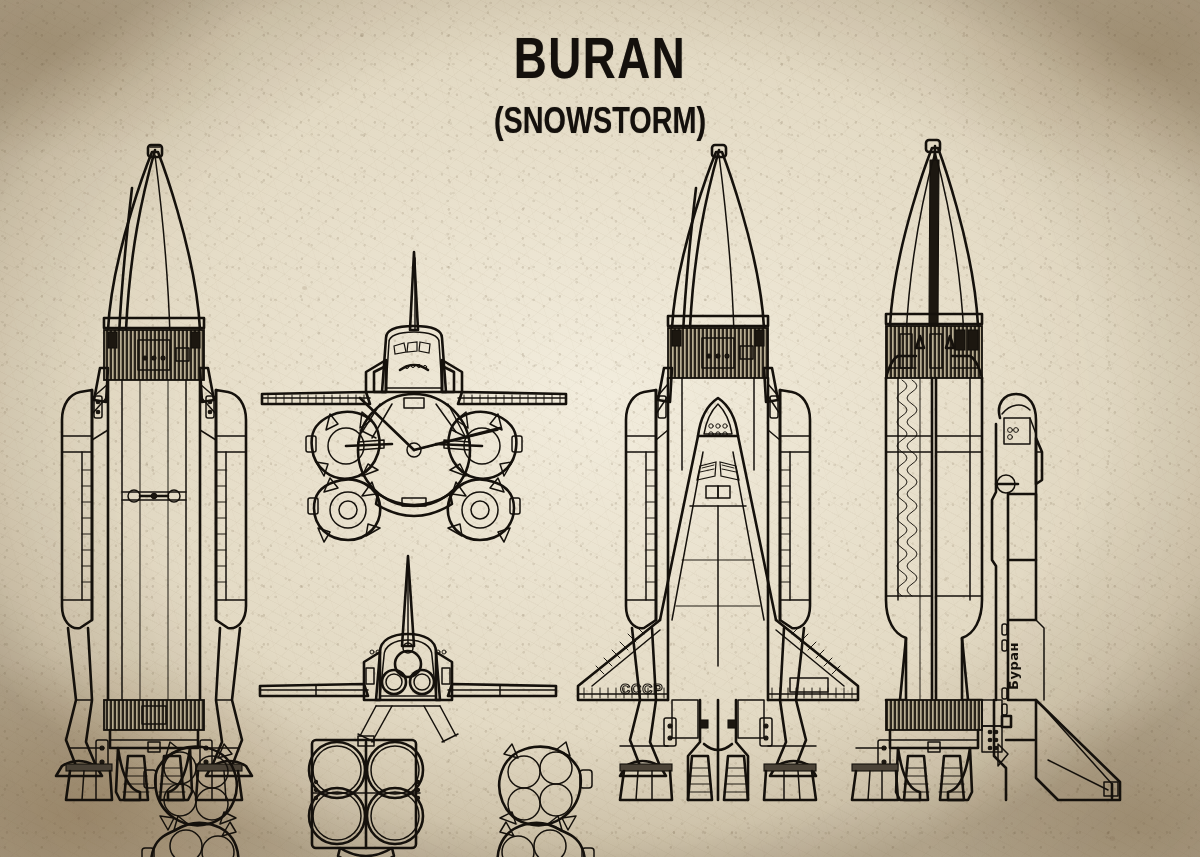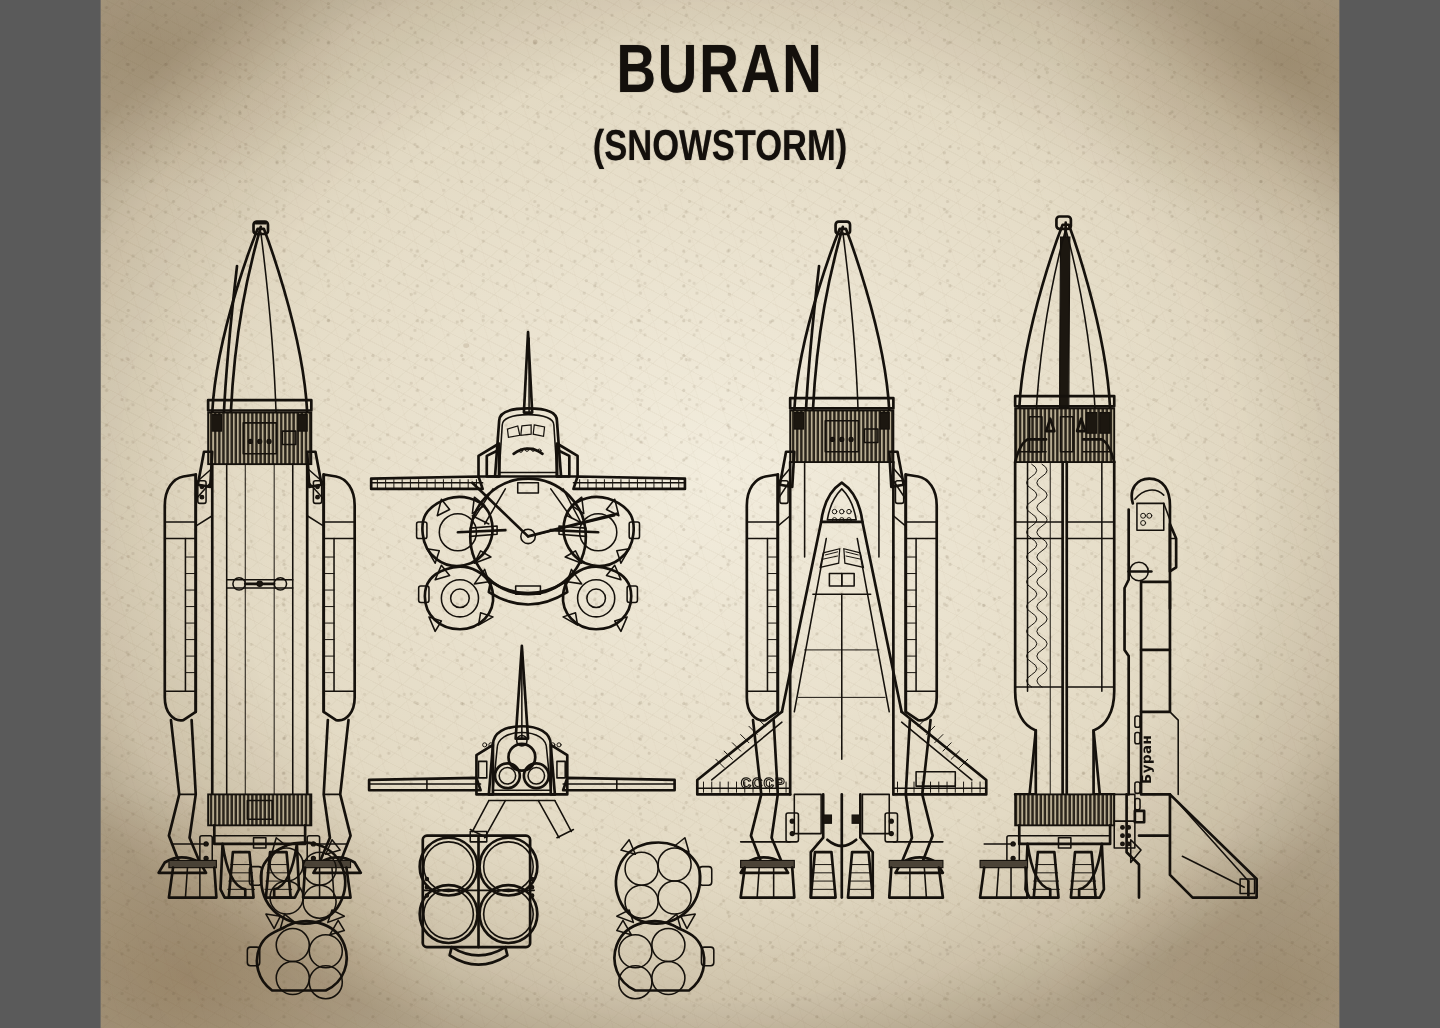--- a/index.html
+++ b/index.html
@@ -4,21 +4,21 @@
 <title>Buran Blueprint Poster</title>
 <style>
   * { box-sizing: border-box; margin:0; padding:0; }
   html,body { background:#5a5a5a; }
   body {
     font-family: "Liberation Sans", sans-serif;
     display:flex; align-items:flex-start; justify-content:center;
   }
   #poster {
     position:relative;
-    width:1032px; height:857px;
+    width:1200px; height:857px;
     overflow:hidden;
     background-color:#e3dac4;
     background-image:
       radial-gradient(ellipse 62% 58% at 50% 46%, rgba(255,252,242,0.55) 0%, rgba(255,250,238,0.18) 46%, rgba(120,96,58,0.0) 68%, rgba(104,80,44,0.17) 88%, rgba(84,62,32,0.34) 100%),
       radial-gradient(ellipse 30% 26% at 7% 95%, rgba(122,84,40,0.30) 0%, rgba(122,84,40,0.0) 72%),
       radial-gradient(ellipse 26% 22% at 96% 6%, rgba(118,86,44,0.22) 0%, rgba(118,86,44,0.0) 74%),
       radial-gradient(ellipse 24% 20% at 95% 96%, rgba(112,80,40,0.22) 0%, rgba(112,80,40,0.0) 75%),
       radial-gradient(ellipse 22% 18% at 4% 5%, rgba(120,90,50,0.20) 0%, rgba(120,90,50,0.0) 76%);
   }
   

